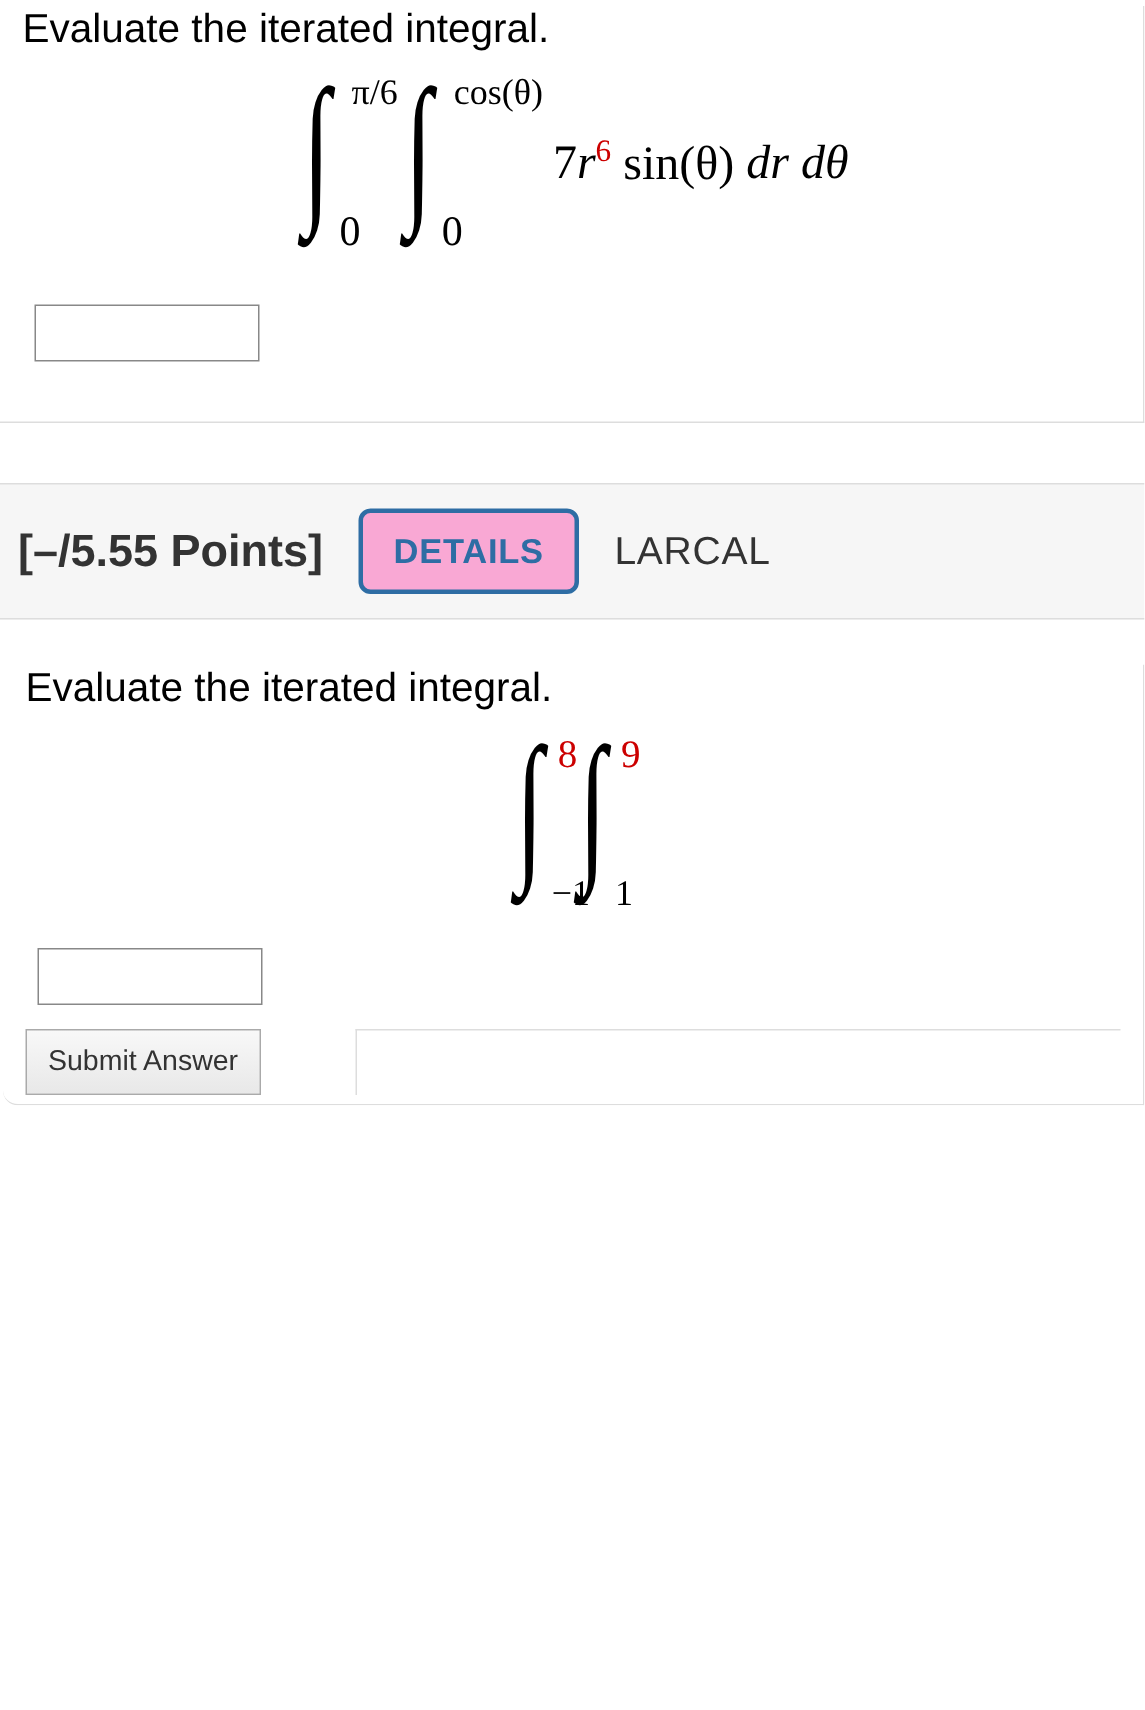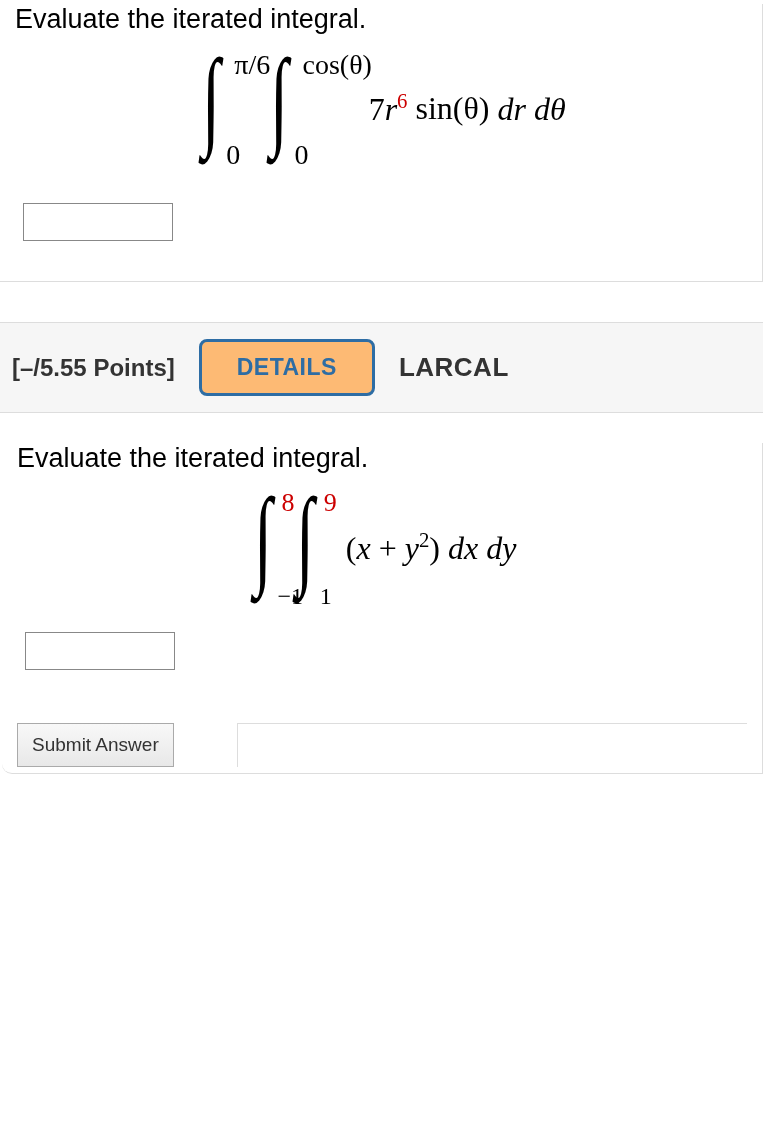--- a/index.html
+++ b/index.html
@@ -49,21 +49,21 @@
     font-family: "Times New Roman", Times, serif;
     font-weight: normal;
     display: inline-block;
     transform: scaleX(0.6);
     transform-origin: center;
   }
   .int-upper {
     position: absolute;
     top: -4px;
     left: 38px;
-    font-size: 28px;
+    font-size: 24px;
     font-style: italic;
     white-space: nowrap;
   }
   .int-lower {
     position: absolute;
     bottom: -8px;
     left: 30px;
     font-size: 28px;
   }
   .integrand {
@@ -85,44 +85,44 @@
     border-top: 1px solid #ddd;
     border-bottom: 1px solid #ddd;
     padding: 16px 12px;
     display: flex;
     align-items: center;
     gap: 24px;
     margin-bottom: 30px;
   }
   .points-label {
     font-weight: bold;
-    font-size: 24px;
+    font-size: 30px;
     color: #333;
   }
   .details-btn {
     border: 3px solid #2e6da4;
     border-radius: 8px;
-    background: #fdba74;
+    background: #f9a8d4;
     color: #2e6da4;
     font-weight: bold;
     font-size: 23px;
-    padding: 12px 35px;
+    padding: 12px 20px;
     letter-spacing: 0.5px;
     cursor: pointer;
   }
   .book-label {
-    font-weight: bold;
+    font-weight: normal;
     font-size: 26px;
     color: #333;
     letter-spacing: 0.5px;
     text-align: center;
   }
   .submit-wrap {
     position: relative;
-    margin-top: 53px;
+    margin-top: 16px;
     height: 50px;
   }
   .submit-btn {
     background: linear-gradient(#f8f8f8, #e8e8e8);
     border: 1px solid #aaa;
     padding: 10px 14px;
     font-size: 19px;
     color: #333;
     cursor: pointer;
     position: relative;
@@ -203,23 +203,20 @@
           <span class="int-upper red" style="font-style:normal;font-size:26px;left:34px;">8</span>
           <span class="int-lower" style="font-size:24px;">−1</span>
         </span>
         <span style="width:4px;display:inline-block"></span>
         <span class="int-group">
           <span class="int-sym">∫</span>
           <span class="int-upper red" style="font-style:normal;font-size:26px;left:34px;">9</span>
           <span class="int-lower" style="font-size:24px;">1</span>
         </span>
         <span style="width:12px;display:inline-block"></span>
-        <span class="integrand">
-          <span style="font-style:normal;">(</span><span>x</span><span style="font-style:normal;"> + </span><span>y</span><sup style="font-style:normal;">2</sup><span style="font-style:normal;">) </span><span>dx dy</span>
-        </span>
       </div>
     </div>
 
     <input type="text" class="answer-input" style="">
 
     <div class="submit-wrap">
       <div class="submit-line-top"></div>
       <div class="submit-line-side"></div>
       <button class="submit-btn">Submit Answer</button>
     </div>

